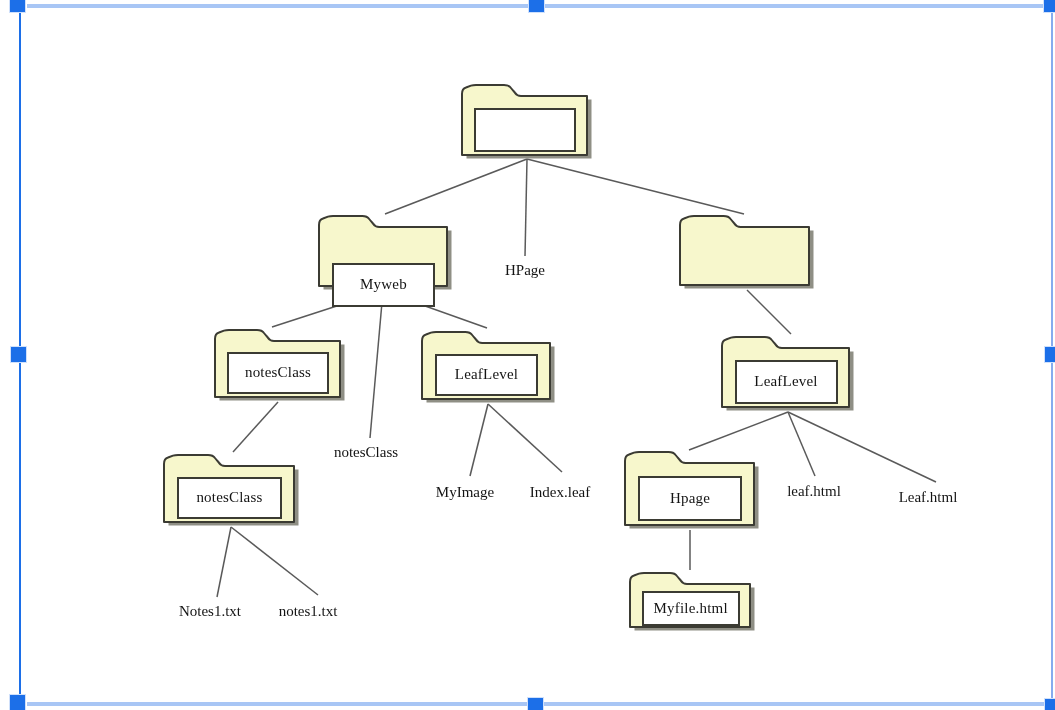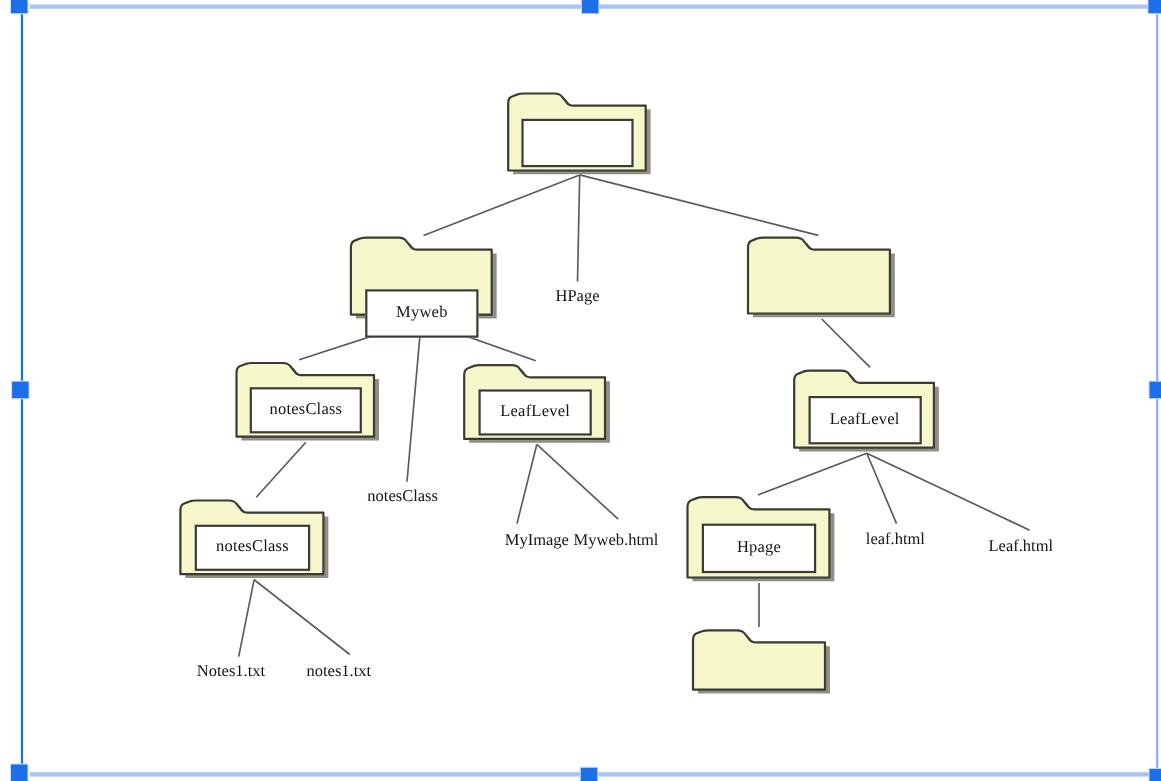--- a/index.html
+++ b/index.html
@@ -132,22 +132,22 @@
         <div class="leaf-label" style="left: 366px; top: 452px;">notesClass</div>
         <div class="folder-node" style="left: 162px; top: 454px; width: 141px; height: 77px;">
           <svg width="141" height="77">
             <path d="M2,68 L2,10 Q2,4.5 6,3.5 L11,1.6 Q13,1 16,1 L46,1 Q51,1 53,4 L57,9 Q59,12 63,12 L132,12 L132,68 Z" transform="translate(4.5,3.5)" fill="#8f8f85"></path>
             <path d="M2,68 L2,10 Q2,4.5 6,3.5 L11,1.6 Q13,1 16,1 L46,1 Q51,1 53,4 L57,9 Q59,12 63,12 L132,12 L132,68 Z" fill="#f7f7cc" stroke="#3b3b33" stroke-width="2" stroke-linejoin="round"></path>
           </svg>
           <div class="folder-label-box" style="left: 14.85px; top: 22.72px; width: 101.25px; height: 38.34px;">
             <span>notesClass</span>
           </div>
         </div>
-        <div class="leaf-label" style="left: 465px; top: 492px; margin-left: 23px;">MyImage</div>
-        <div class="leaf-label" style="left: 560px; top: 492px;">Myweb.html</div>
+        <div class="leaf-label" style="left: 465px; top: 492px;">MyImage</div>
+        <div class="leaf-label" style="left: 560px; top: 492px;">Index.leaf</div>
         <div class="leaf-label" style="left: 210px; top: 611px;">Notes1.txt</div>
         <div class="leaf-label" style="left: 308px; top: 611px;">notes1.txt</div>
         <div class="folder-node" style="left: 720px; top: 336px; width: 138px; height: 80px;">
           <svg width="138" height="80">
             <path d="M2,71 L2,10 Q2,4.5 6,3.5 L11,1.6 Q13,1 16,1 L44.800000000000004,1 Q49.800000000000004,1 51.800000000000004,4 L55.800000000000004,9 Q57.800000000000004,12 61.800000000000004,12 L129,12 L129,71 Z" transform="translate(4.5,3.5)" fill="#8f8f85"></path>
             <path d="M2,71 L2,10 Q2,4.5 6,3.5 L11,1.6 Q13,1 16,1 L44.800000000000004,1 Q49.800000000000004,1 51.800000000000004,4 L55.800000000000004,9 Q57.800000000000004,12 61.800000000000004,12 L129,12 L129,71 Z" fill="#f7f7cc" stroke="#3b3b33" stroke-width="2" stroke-linejoin="round"></path>
           </svg>
           <div class="folder-label-box" style="left: 14.52px; top: 23.68px; width: 99px; height: 39.96px;">
             <span>LeafLevel</span>
           </div>
@@ -161,20 +161,23 @@
             <span>Hpage</span>
           </div>
         </div>
         <div class="leaf-label" style="left: 814px; top: 491px;">leaf.html</div>
         <div class="leaf-label" style="left: 928px; top: 497px;">Leaf.html</div>
         <div class="folder-node" style="left: 628px; top: 572px; width: 131px; height: 64px;">
           <svg width="131" height="64">
             <path d="M2,55 L2,10 Q2,4.5 6,3.5 L11,1.6 Q13,1 16,1 L42,1 Q47,1 49,4 L53,9 Q55,12 59,12 L122,12 L122,55 Z" transform="translate(4.5,3.5)" fill="#8f8f85"></path>
             <path d="M2,55 L2,10 Q2,4.5 6,3.5 L11,1.6 Q13,1 16,1 L42,1 Q47,1 49,4 L53,9 Q55,12 59,12 L122,12 L122,55 Z" fill="#f7f7cc" stroke="#3b3b33" stroke-width="2" stroke-linejoin="round"></path>
           </svg>
+          <div class="folder-label-box" style="left: 13.75px; top: 18.56px; width: 93.75px; height: 31.32px;">
+            <span>Myfile.html</span>
+          </div>
         </div>
       </div>
   </div>
 
   <div class="sel-bar-h bar-top"></div>
   <div class="sel-bar-h bar-bottom"></div>
   <div class="sel-line-v line-left"></div>
   <div class="sel-line-v line-right"></div>
 
   <div class="sel-handle h-tl"></div>

